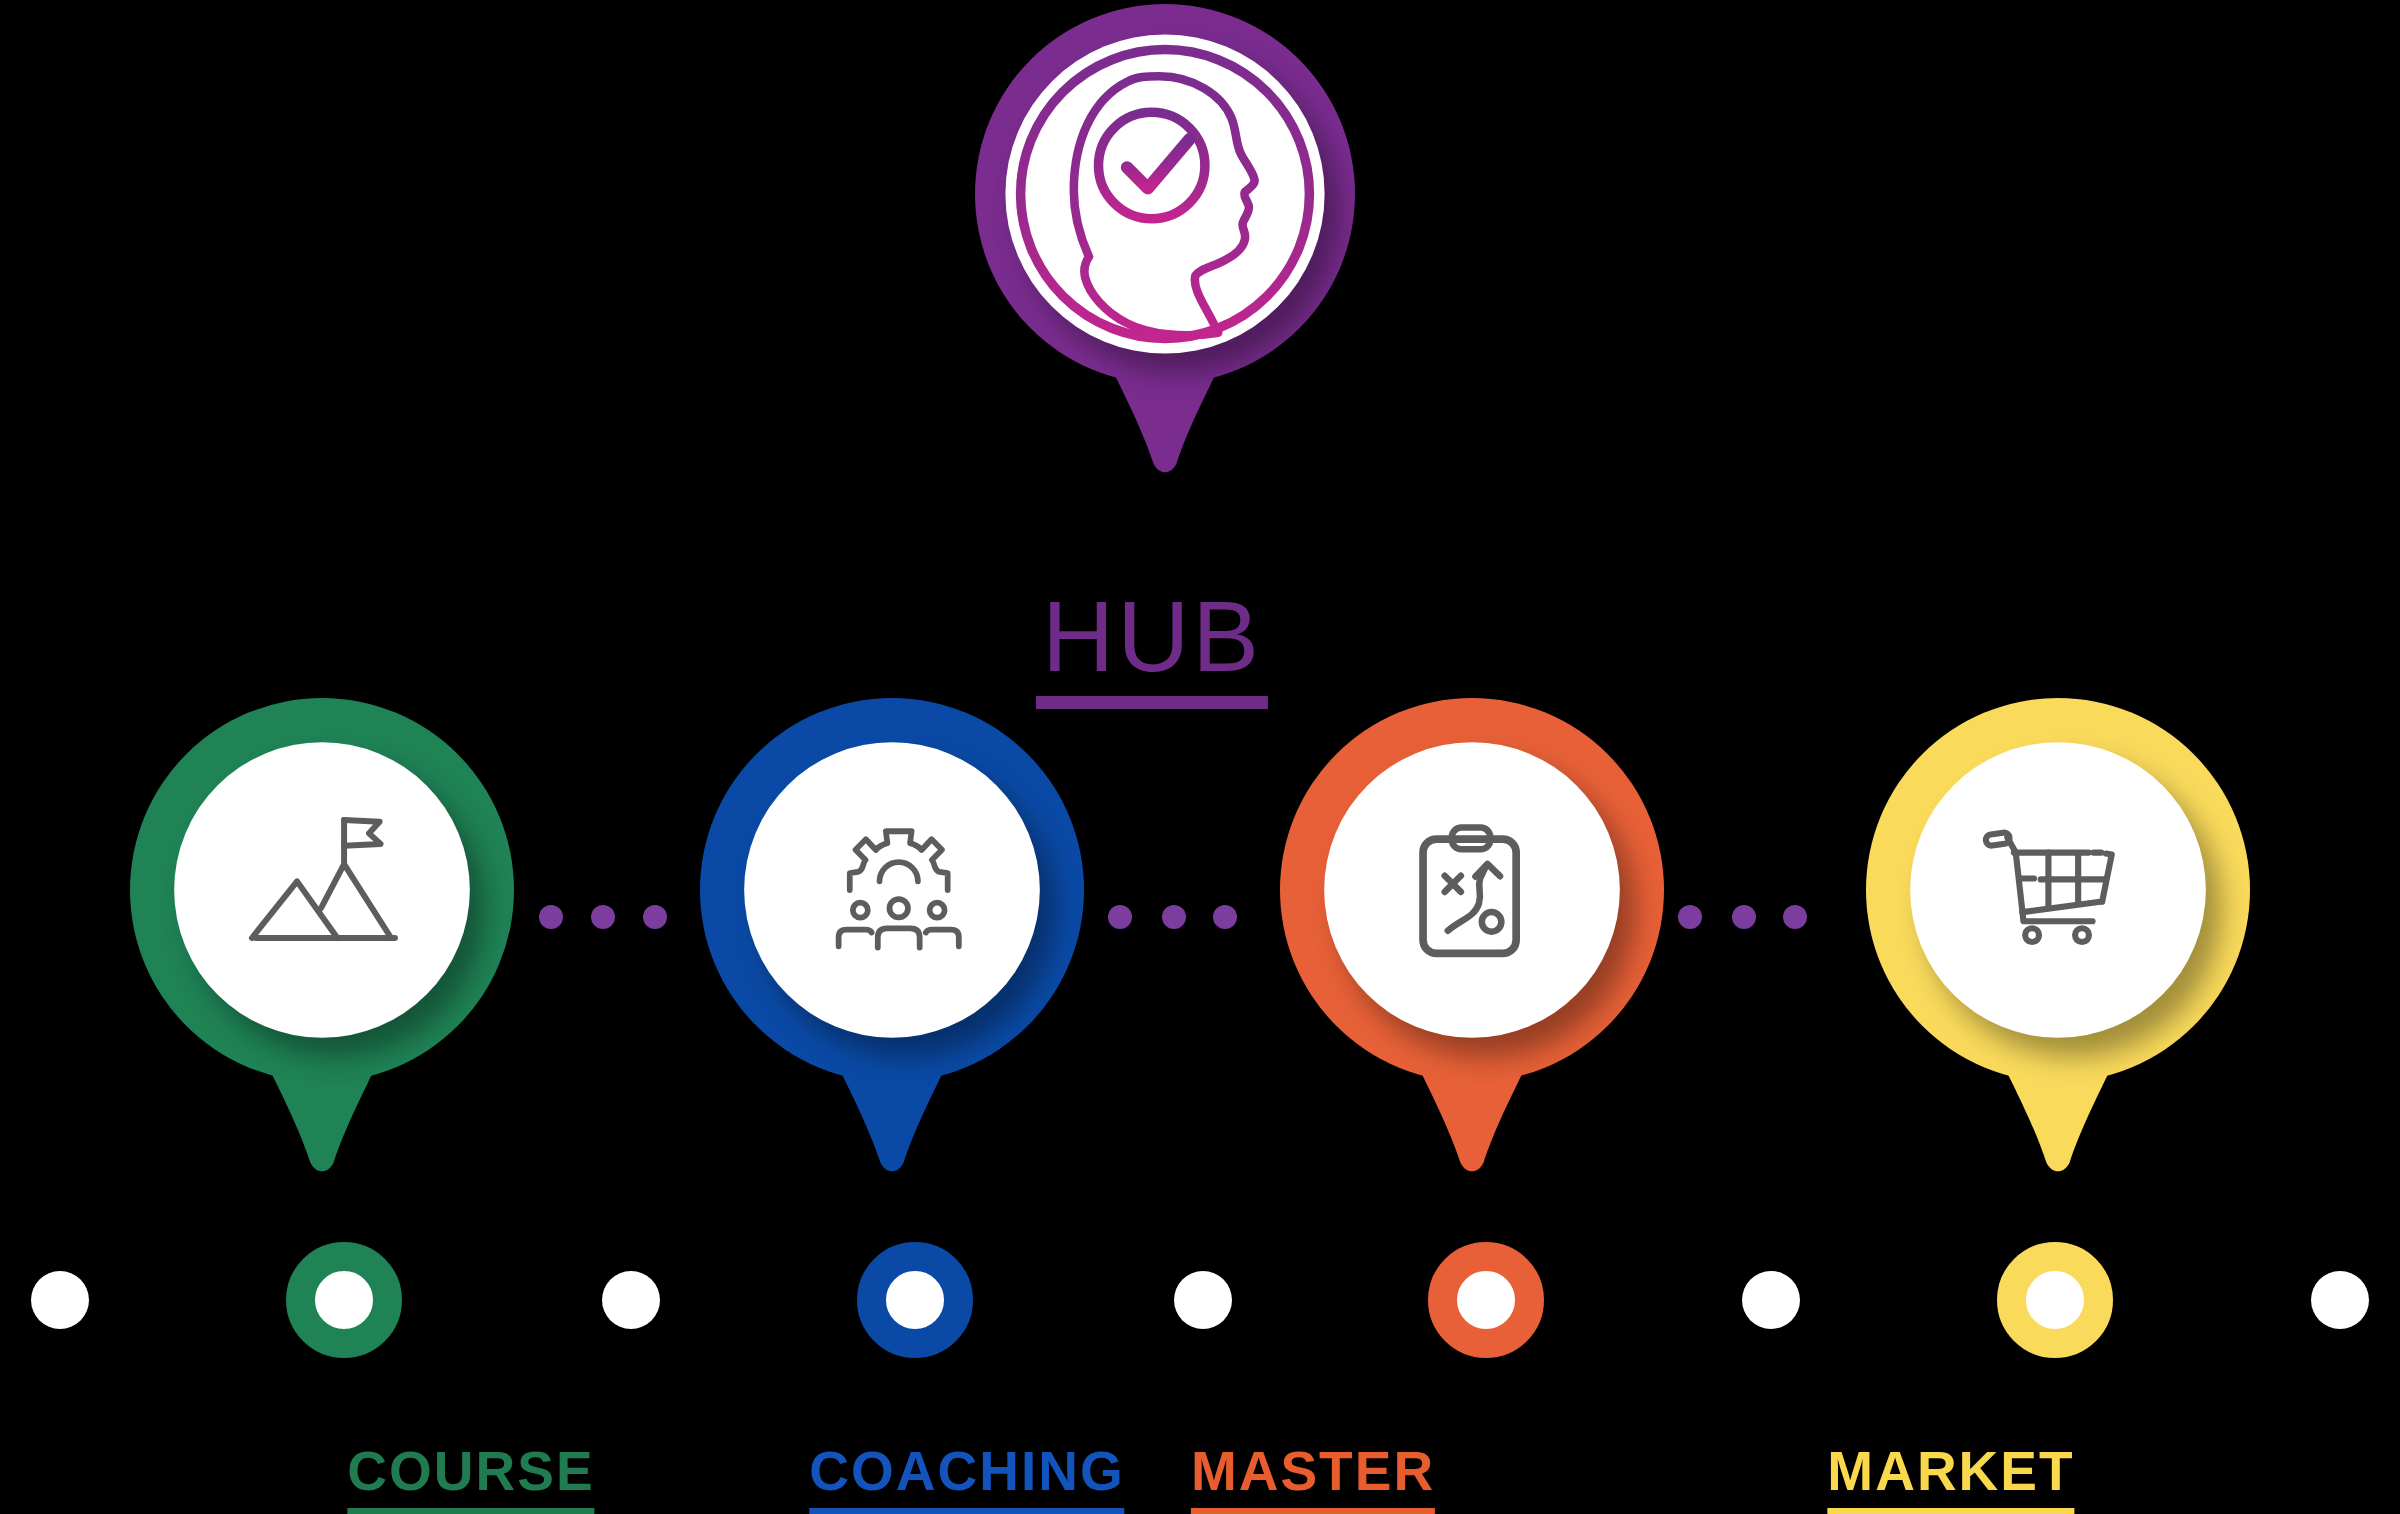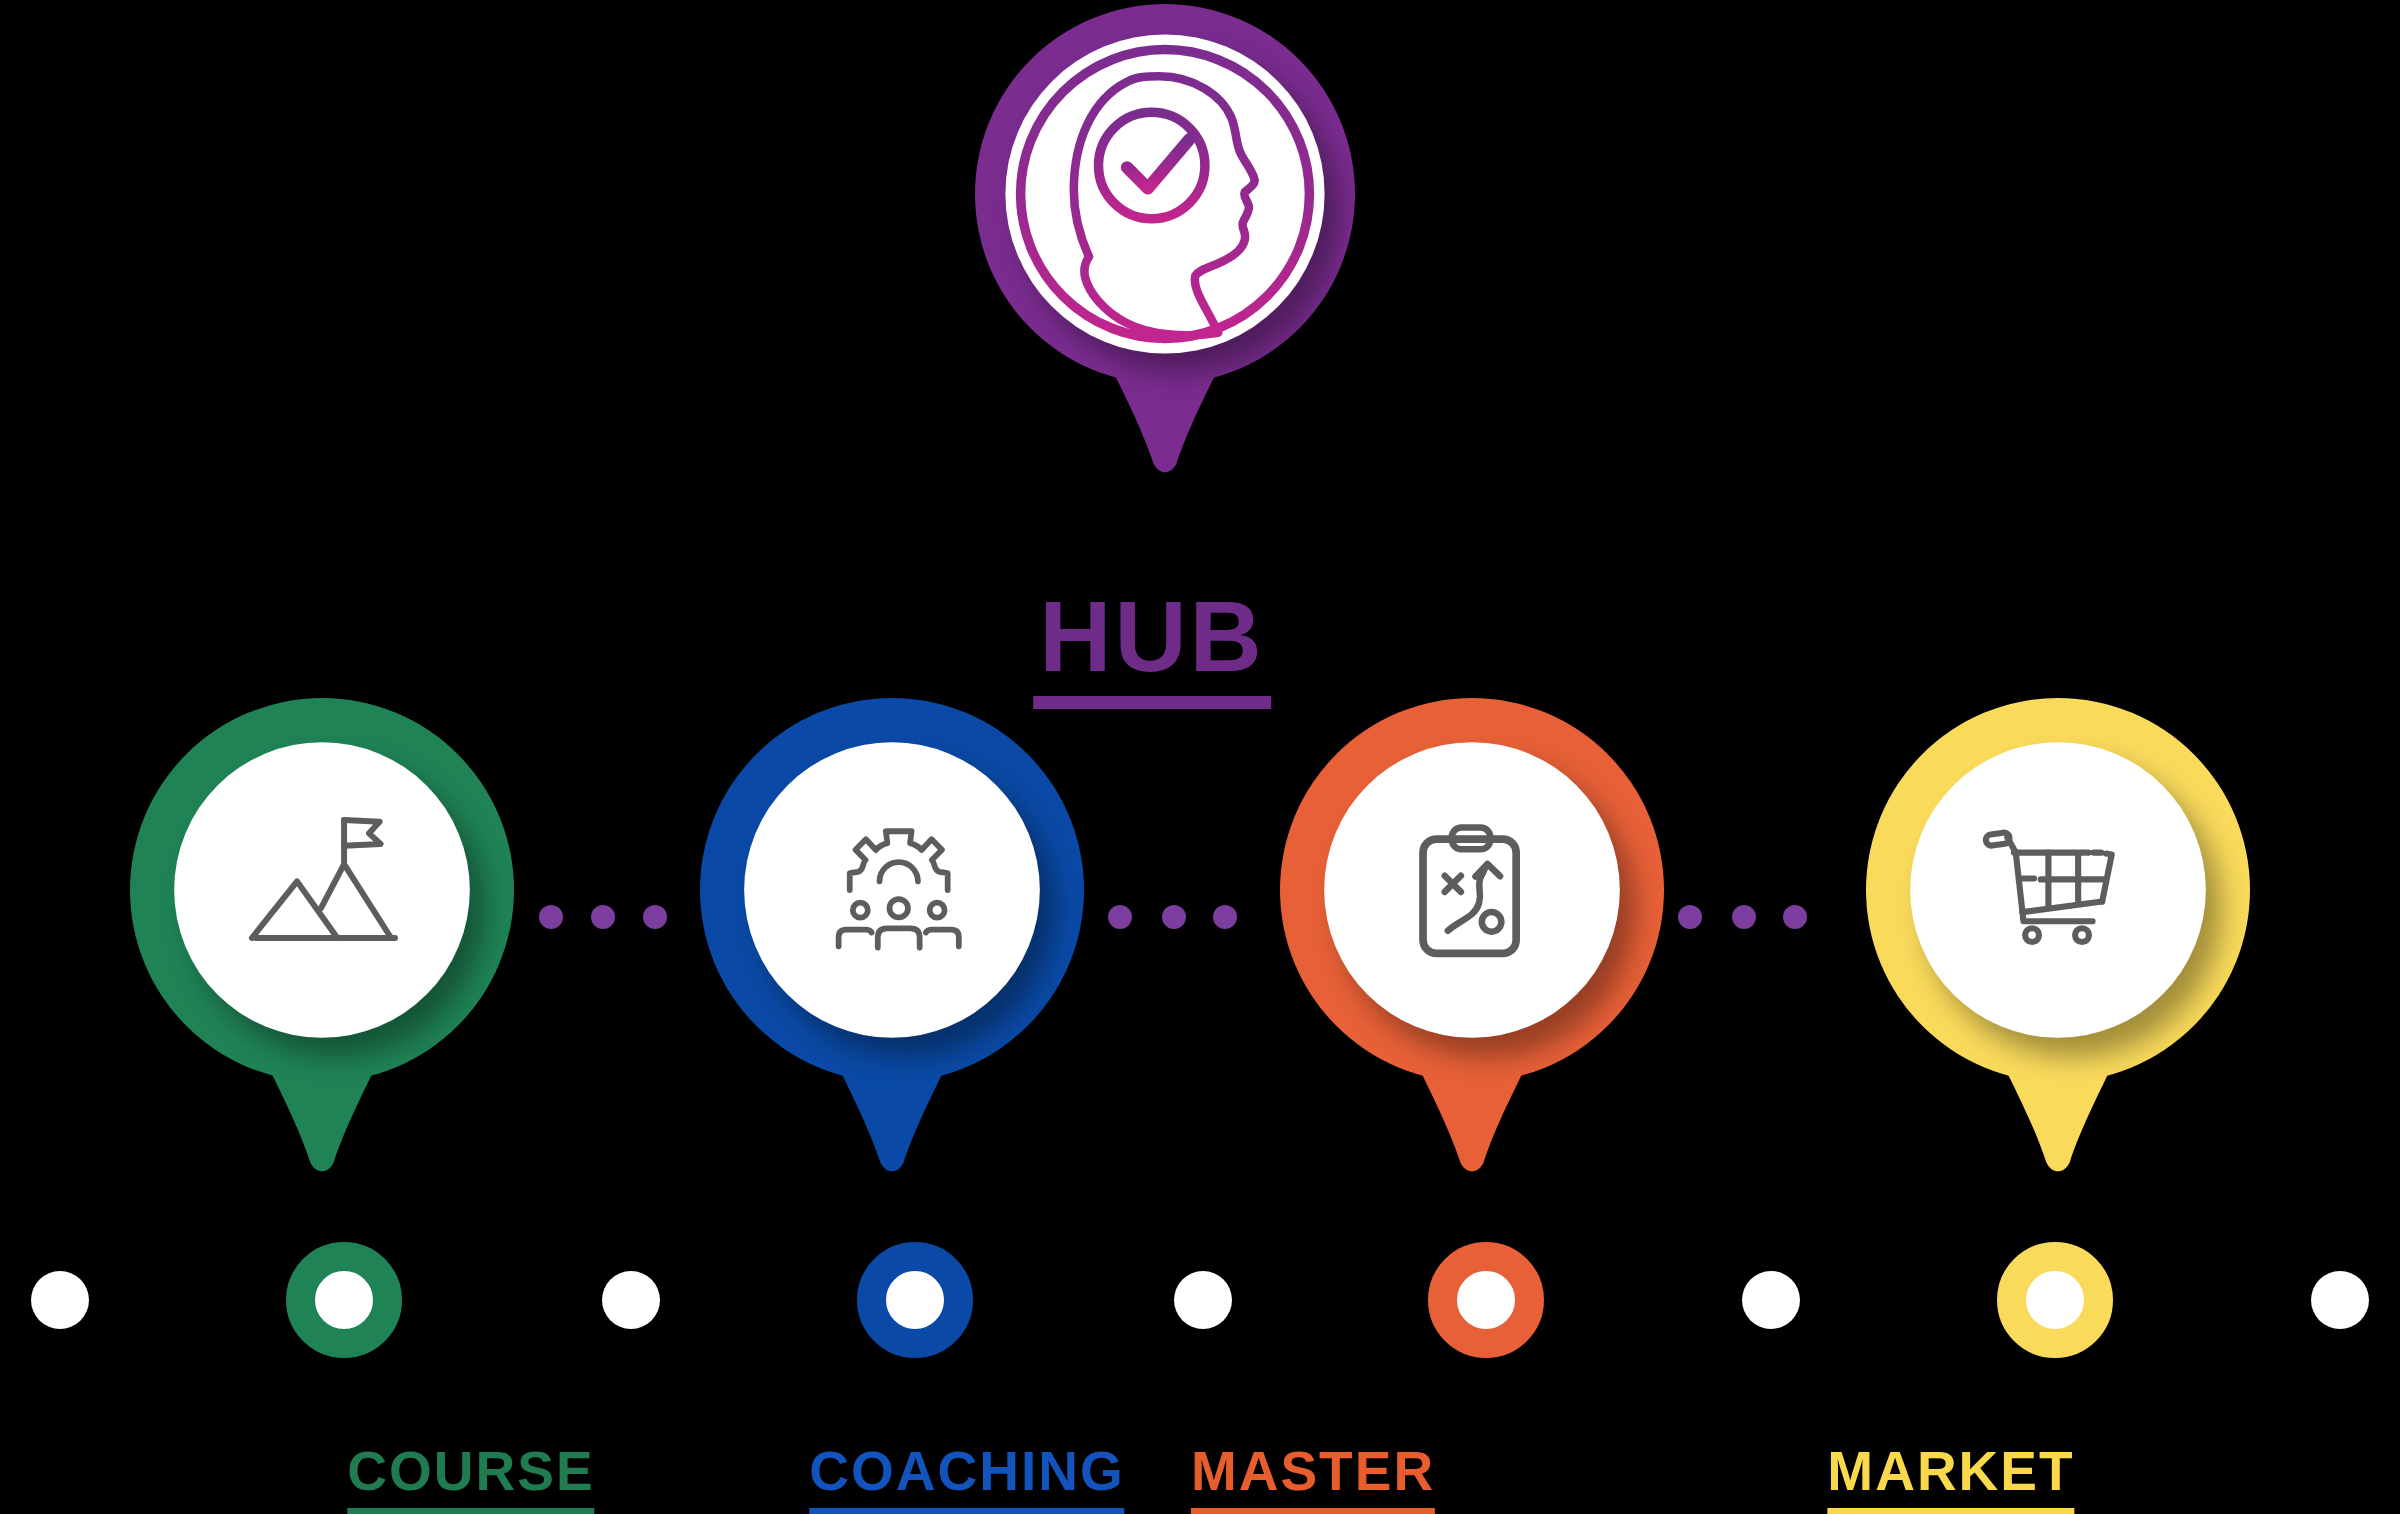--- a/index.html
+++ b/index.html
@@ -8,21 +8,21 @@
     font-family:"Liberation Sans",sans-serif;
   }
   .pin{position:absolute;}
   .pin svg{display:block;width:100%;height:100%;}
   .disc{filter:drop-shadow(8px 10px 7px rgba(0,0,0,0.35));}
   .icon-stroke{fill:none;stroke:#5d5d5d;stroke-linecap:round;stroke-linejoin:round;}
   .hub-stroke{fill:none;stroke:url(#hubGrad);stroke-linecap:round;stroke-linejoin:round;}
 
   .hub-title{
     position:absolute;top:586px;left:1152px;transform:translateX(-50%);
-    font-size:100px;font-weight:bold;letter-spacing:3px;color:#6e2b87;
+    font-size:100px;font-weight:normal;letter-spacing:3px;color:#6e2b87;
     border-bottom:13px solid #6e2b87;padding:0 6px 10px 6px;line-height:1;
   }
   .conn-dot{position:absolute;width:24px;height:24px;border-radius:50%;background:#7b3d9e;}
   .tl-dot{position:absolute;width:58px;height:58px;border-radius:50%;background:#ffffff;top:1271px;}
   .tl-ring{position:absolute;width:58px;height:58px;border-radius:50%;background:#ffffff;top:1242px;border-style:solid;border-width:29px;}
   .ring-course{border-color:#1f8356;}
   .ring-coaching{border-color:#0a4aa6;}
   .ring-master{border-color:#e76037;}
   .ring-market{border-color:#f9da5b;}
 

